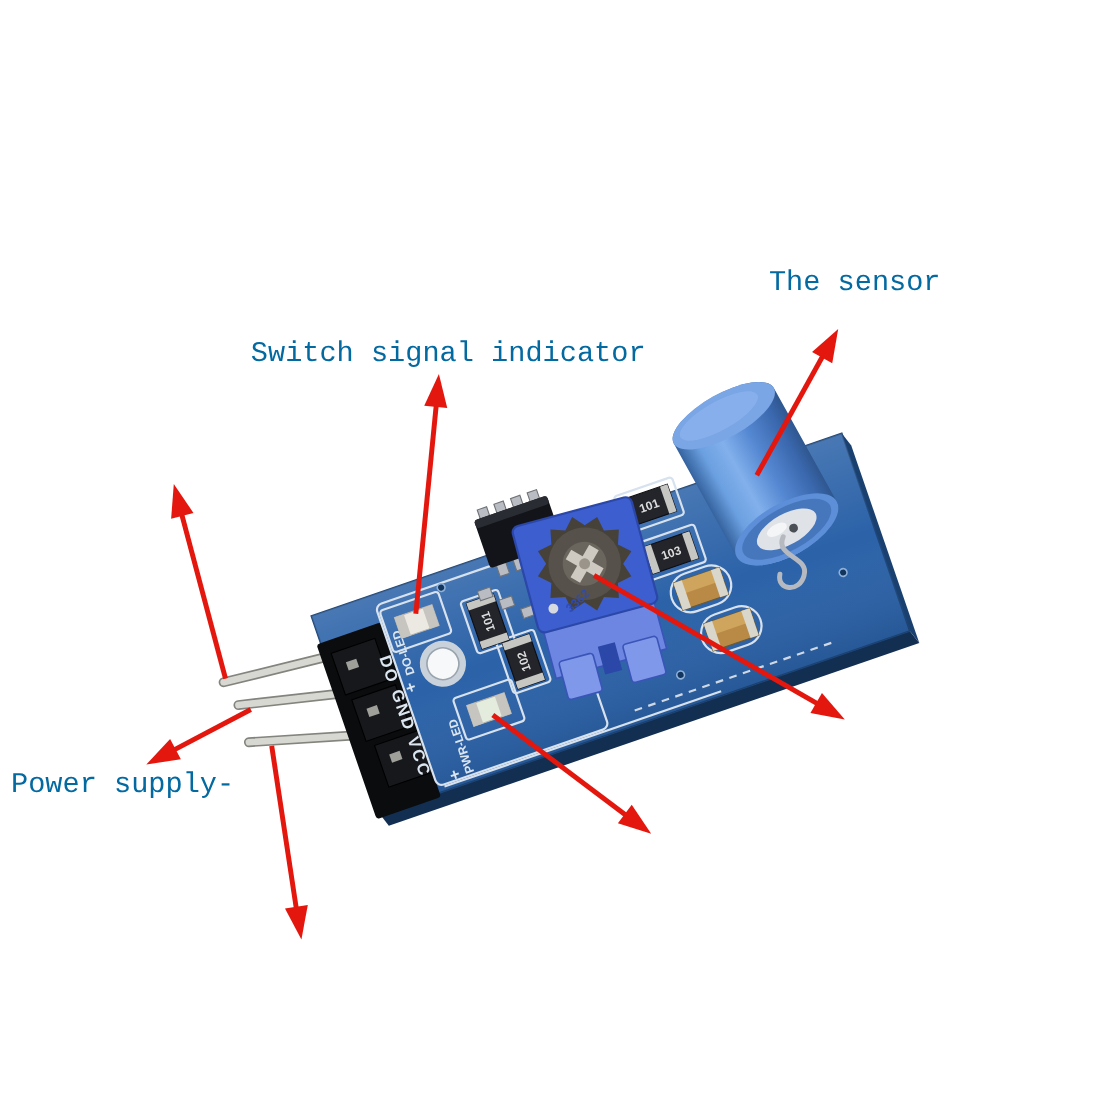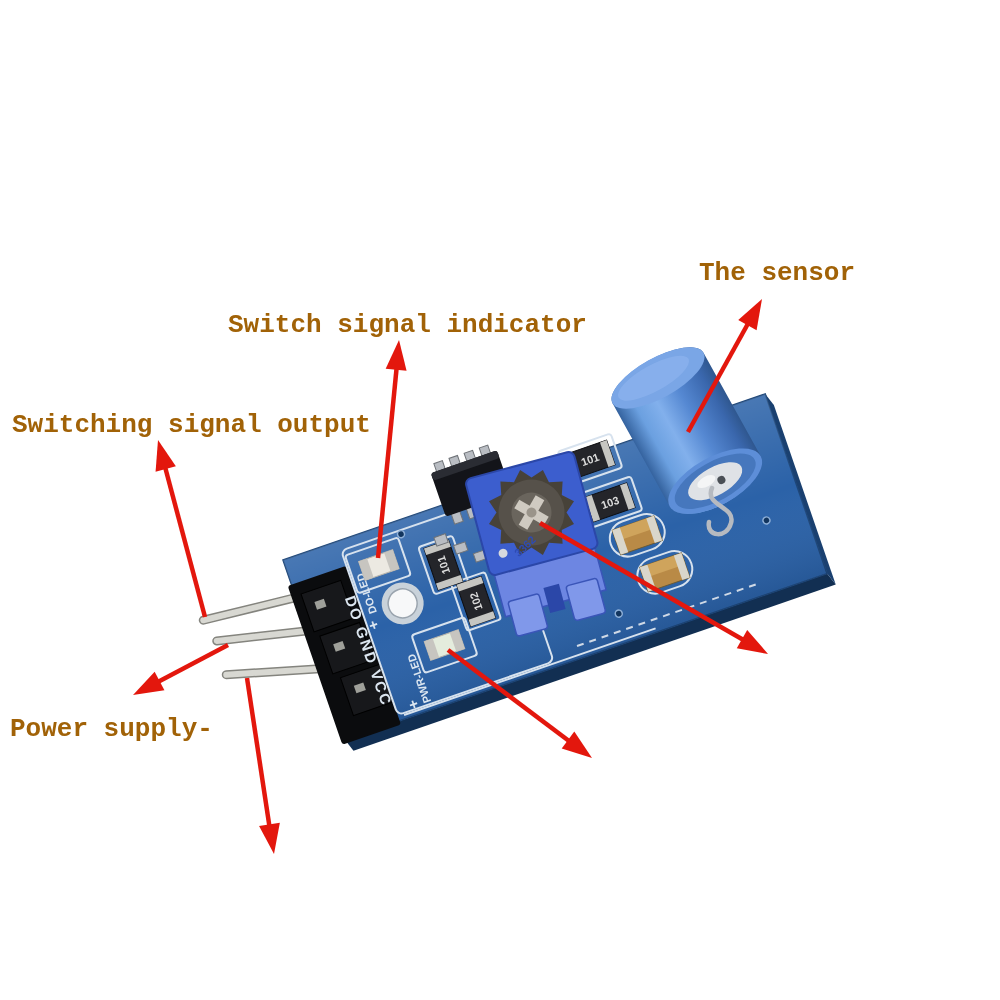--- a/index.html
+++ b/index.html
@@ -1,22 +1,22 @@
 <!DOCTYPE html>
 <html><head>
 <meta charset="utf-8">
 <style>
   html,body{margin:0;padding:0;background:#fff;}
   .scene{position:relative;width:1000px;height:1000px;background:#ffffff;overflow:hidden;
          font-family:"Liberation Mono", monospace;}
   svg{position:absolute;left:0;top:0;}
-  .callout{position:absolute;color:#a16207;font-weight:bold;font-size:26px;
-           white-space:nowrap;line-height:1.05;letter-spacing:0;margin-top:16px;}
+  .callout{position:absolute;color:#0369a1;font-weight:normal;font-size:26px;
+           white-space:nowrap;line-height:1.05;letter-spacing:0;}
   .lbl-sensor{left:699px;top:244px;}
-  .lbl-switch{left:228px;top:296px;text-align:center;}
+  .lbl-switch{left:228px;top:308px;text-align:center;}
   .lbl-out{left:12px;top:396px;}
   .lbl-minus{left:10px;top:700px;}
   .lbl-plus{left:111px;top:868px;}
   .lbl-pwr{left:486px;top:768px;}
   .lbl-pot{left:603px;top:662px;}
   .silk{fill:#dce6f0;font-family:"Liberation Sans",sans-serif;font-weight:bold;}
   .silkbox{fill:none;stroke:#d7e2ee;stroke-width:2;}
   .rlabel{fill:#dcdcdc;font-family:"Liberation Sans",sans-serif;font-weight:bold;font-size:11px;text-anchor:middle;}
 </style>
 </head>
@@ -236,16 +236,15 @@
     </g>
     <g>
       <line x1="540" y1="523" x2="747" y2="642"></line>
       <polygon points="0,0 -30,10.5 -30,-10.5" transform="translate(768,654) rotate(29.9)" stroke="none"></polygon>
     </g>
   </g>
 </svg>
 
 <div class="callout lbl-sensor">The sensor</div>
 <div class="callout lbl-switch">Switch signal indicator</div>
-<div class="callout lbl-out">Switching signal output</div>
 <div class="callout lbl-minus">Power supply-</div>
 
 </div>
 
 </body></html>

